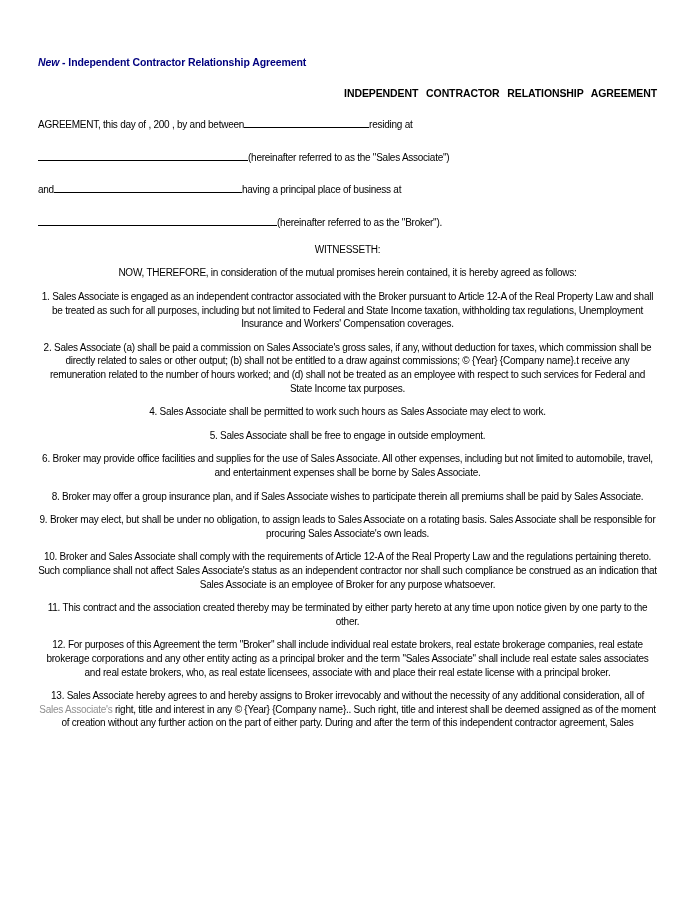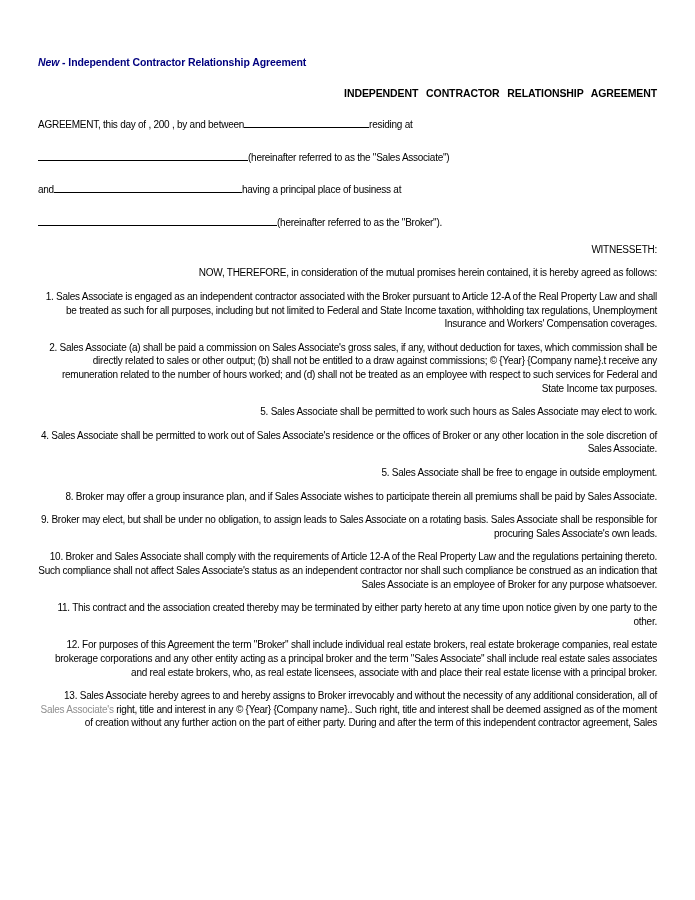--- a/index.html
+++ b/index.html
@@ -31,21 +31,21 @@
     text-align: right;
     font-weight: bold;
     font-size: 10.5px;
     word-spacing: 5px;
     letter-spacing: -0.1px;
     margin: 19px 0 14px 0;
   }
   .para {
     margin: 10px 0;
     line-height: 13.6px;
-    text-align: right;
+    text-align: center;
   }
   .intro { margin: 13.5px 0; line-height: 13.6px; }
   .intro-line { white-space: normal; margin-top: 18px; }
   .blank {
     display: inline-block;
     border-bottom: 1px solid #000;
     height: 10px;
     vertical-align: baseline;
   }
   .blank.b1 { width: 125px; }
@@ -80,23 +80,23 @@
     </div>
   </div>
 
   <p class="para">WITNESSETH:</p>
 
 
   <p class="para">NOW, THEREFORE, in consideration of the mutual promises herein contained, it is hereby agreed as follows:</p>
 
   <p class="para">1. Sales Associate is engaged as an independent contractor associated with the Broker pursuant to Article 12-A of the Real Property Law and shall be treated as such for all purposes, including but not limited to Federal and State Income taxation, withholding tax regulations, Unemployment Insurance and Workers' Compensation coverages.</p>
   <p class="para">2. Sales Associate (a) shall be paid a commission on Sales Associate's gross sales, if any, without deduction for taxes, which commission shall be directly related to sales or other output; (b) shall not be entitled to a draw against commissions; © {Year} {Company name}.t receive any remuneration related to the number of hours worked; and (d) shall not be treated as an employee with respect to such services for Federal and State Income tax purposes.</p>
-  <p class="para">5. Sales Associate shall be permitted to work such hours as Sales Associate may elect to work.</p>
-  <p class="para">4. Sales Associate shall be permitted to work out of Sales Associate's residence or the offices of Broker or any other location in the sole discretion of Sales Associate.</p>
+  <p class="para">4. Sales Associate shall be permitted to work such hours as Sales Associate may elect to work.</p>
   <p class="para">5. Sales Associate shall be free to engage in outside employment.</p>
+  <p class="para">6. Broker may provide office facilities and supplies for the use of Sales Associate. All other expenses, including but not limited to automobile, travel, and entertainment expenses shall be borne by Sales Associate.</p>
   <p class="para">8. Broker may offer a group insurance plan, and if Sales Associate wishes to participate therein all premiums shall be paid by Sales Associate.</p>
   <p class="para">9. Broker may elect, but shall be under no obligation, to assign leads to Sales Associate on a rotating basis. Sales Associate shall be responsible for procuring Sales Associate's own leads.</p>
   <p class="para">10. Broker and Sales Associate shall comply with the requirements of Article 12-A of the Real Property Law and the regulations pertaining thereto. Such compliance shall not affect Sales Associate's status as an independent contractor nor shall such compliance be construed as an indication that Sales Associate is an employee of Broker for any purpose whatsoever.</p>
   <p class="para">11. This contract and the association created thereby may be terminated by either party hereto at any time upon notice given by one party to the other.</p>
   <p class="para">12. For purposes of this Agreement the term "Broker" shall include individual real estate brokers, real estate brokerage companies, real estate brokerage corporations and any other entity acting as a principal broker and the term "Sales Associate" shall include real estate sales associates and real estate brokers, who, as real estate licensees, associate with and place their real estate license with a principal broker.</p>
 
   <p class="para">
     <span>13. Sales Associate hereby agrees to and hereby assigns to Broker irrevocably and without the necessity of any additional consideration, all of </span><span class="gray">Sales Associate's</span><span> right, title and interest in any © {Year} {Company name}.. Such right, title and interest shall be deemed assigned as of the moment of creation without any further action on the part of either party. During and after the term of this independent contractor agreement, Sales</span>
   </p>
 

